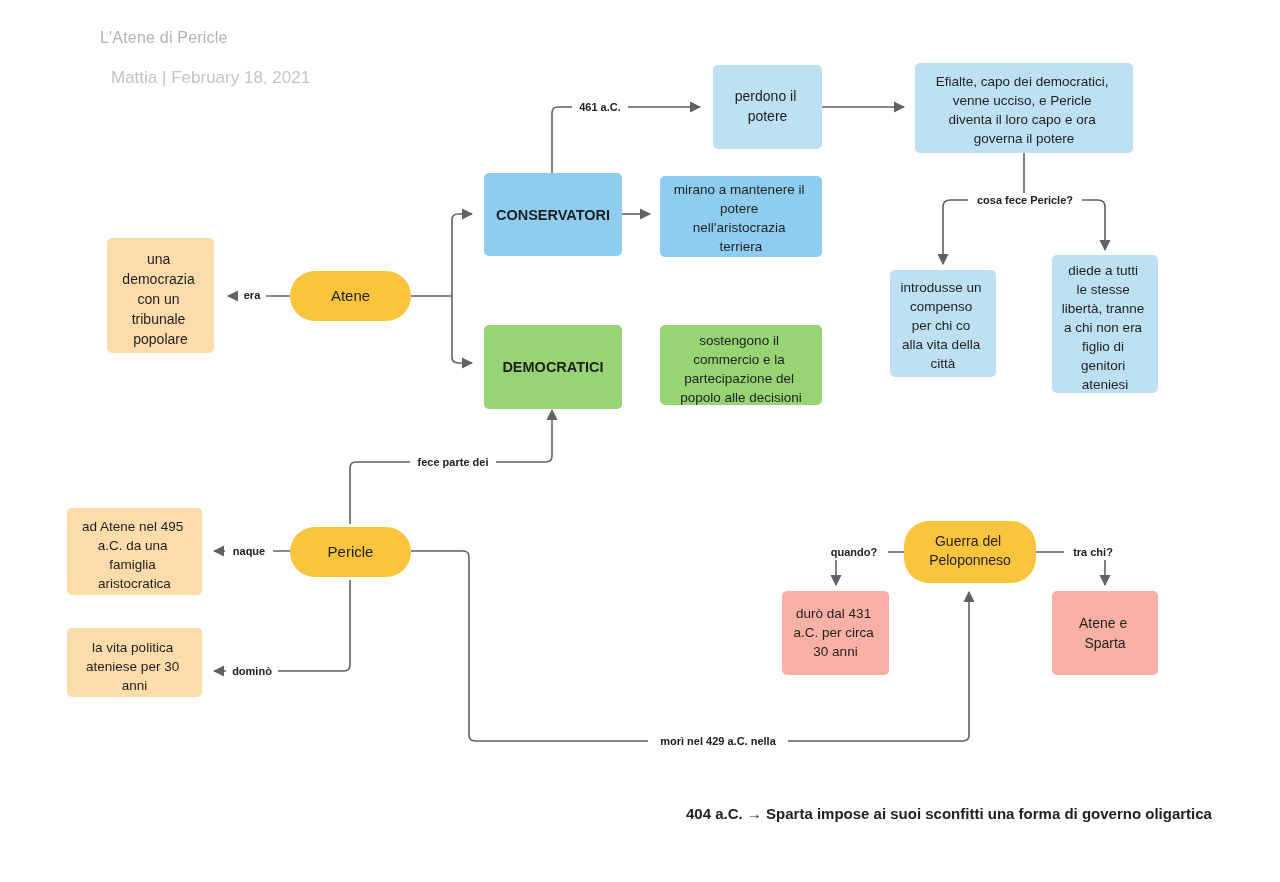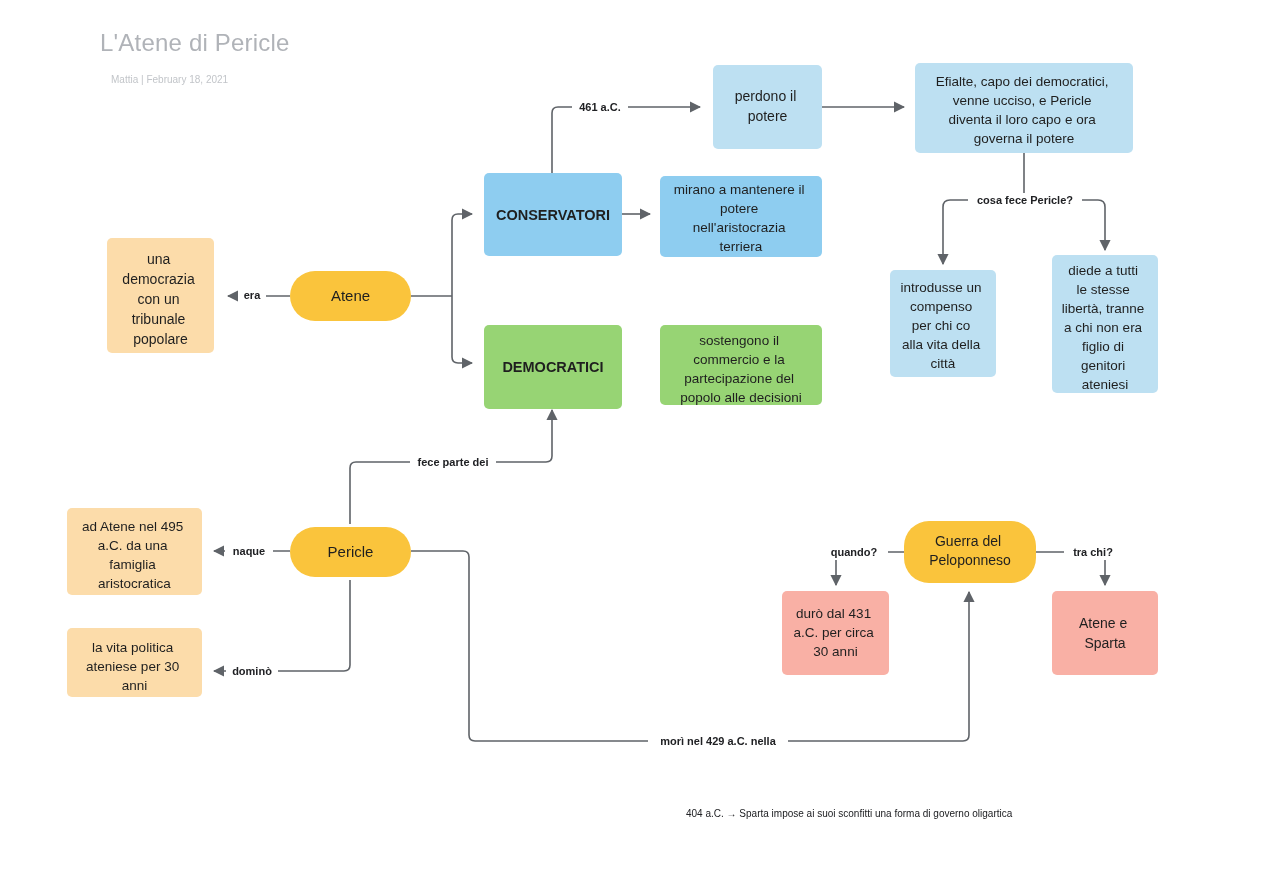--- a/index.html
+++ b/index.html
@@ -1,22 +1,22 @@
 <!DOCTYPE html>
 <html><head>
 <meta charset="utf-8">
 <style>
   html,body{margin:0;padding:0;background:#ffffff;}
   body{width:1280px;height:882px;position:relative;overflow:hidden;
        font-family:"Liberation Sans","DejaVu Sans",sans-serif;}
   #canvas{position:absolute;left:0;top:0;width:1280px;height:882px;}
-  .doc-title{position:absolute;left:100px;top:29px;font-size:24px;color:#b0b3b8;
+  .doc-title{position:absolute;left:100px;top:29px;font-size:16px;color:#b0b3b8;
              font-weight:400;letter-spacing:.2px;white-space:nowrap;}
-  .doc-meta{position:absolute;left:111px;top:74px;font-size:10px;color:#c2c5c9;white-space:nowrap;}
-  .footnotes{position:absolute;left:686px;top:804px;font-size:10px;font-weight:normal;
+  .doc-meta{position:absolute;left:111px;top:68px;font-size:17px;color:#c2c5c9;white-space:nowrap;}
+  .footnotes{position:absolute;left:686px;top:804px;font-size:15px;font-weight:bold;
              color:#202124;line-height:20px;}
   .footnotes div{white-space:nowrap;}
   svg{position:absolute;left:0;top:0;}
   .nodetext{font-family:"Liberation Sans","DejaVu Sans",sans-serif;fill:#1f1f1f;}
   .edgelabel{font-family:"Liberation Sans","DejaVu Sans",sans-serif;font-size:11px;
              font-weight:bold;fill:#202124;}
   .edge{fill:none;stroke:#5f6368;stroke-width:1.6;}
   .lbl-bg{fill:#ffffff;}
 </style>
 </head>

